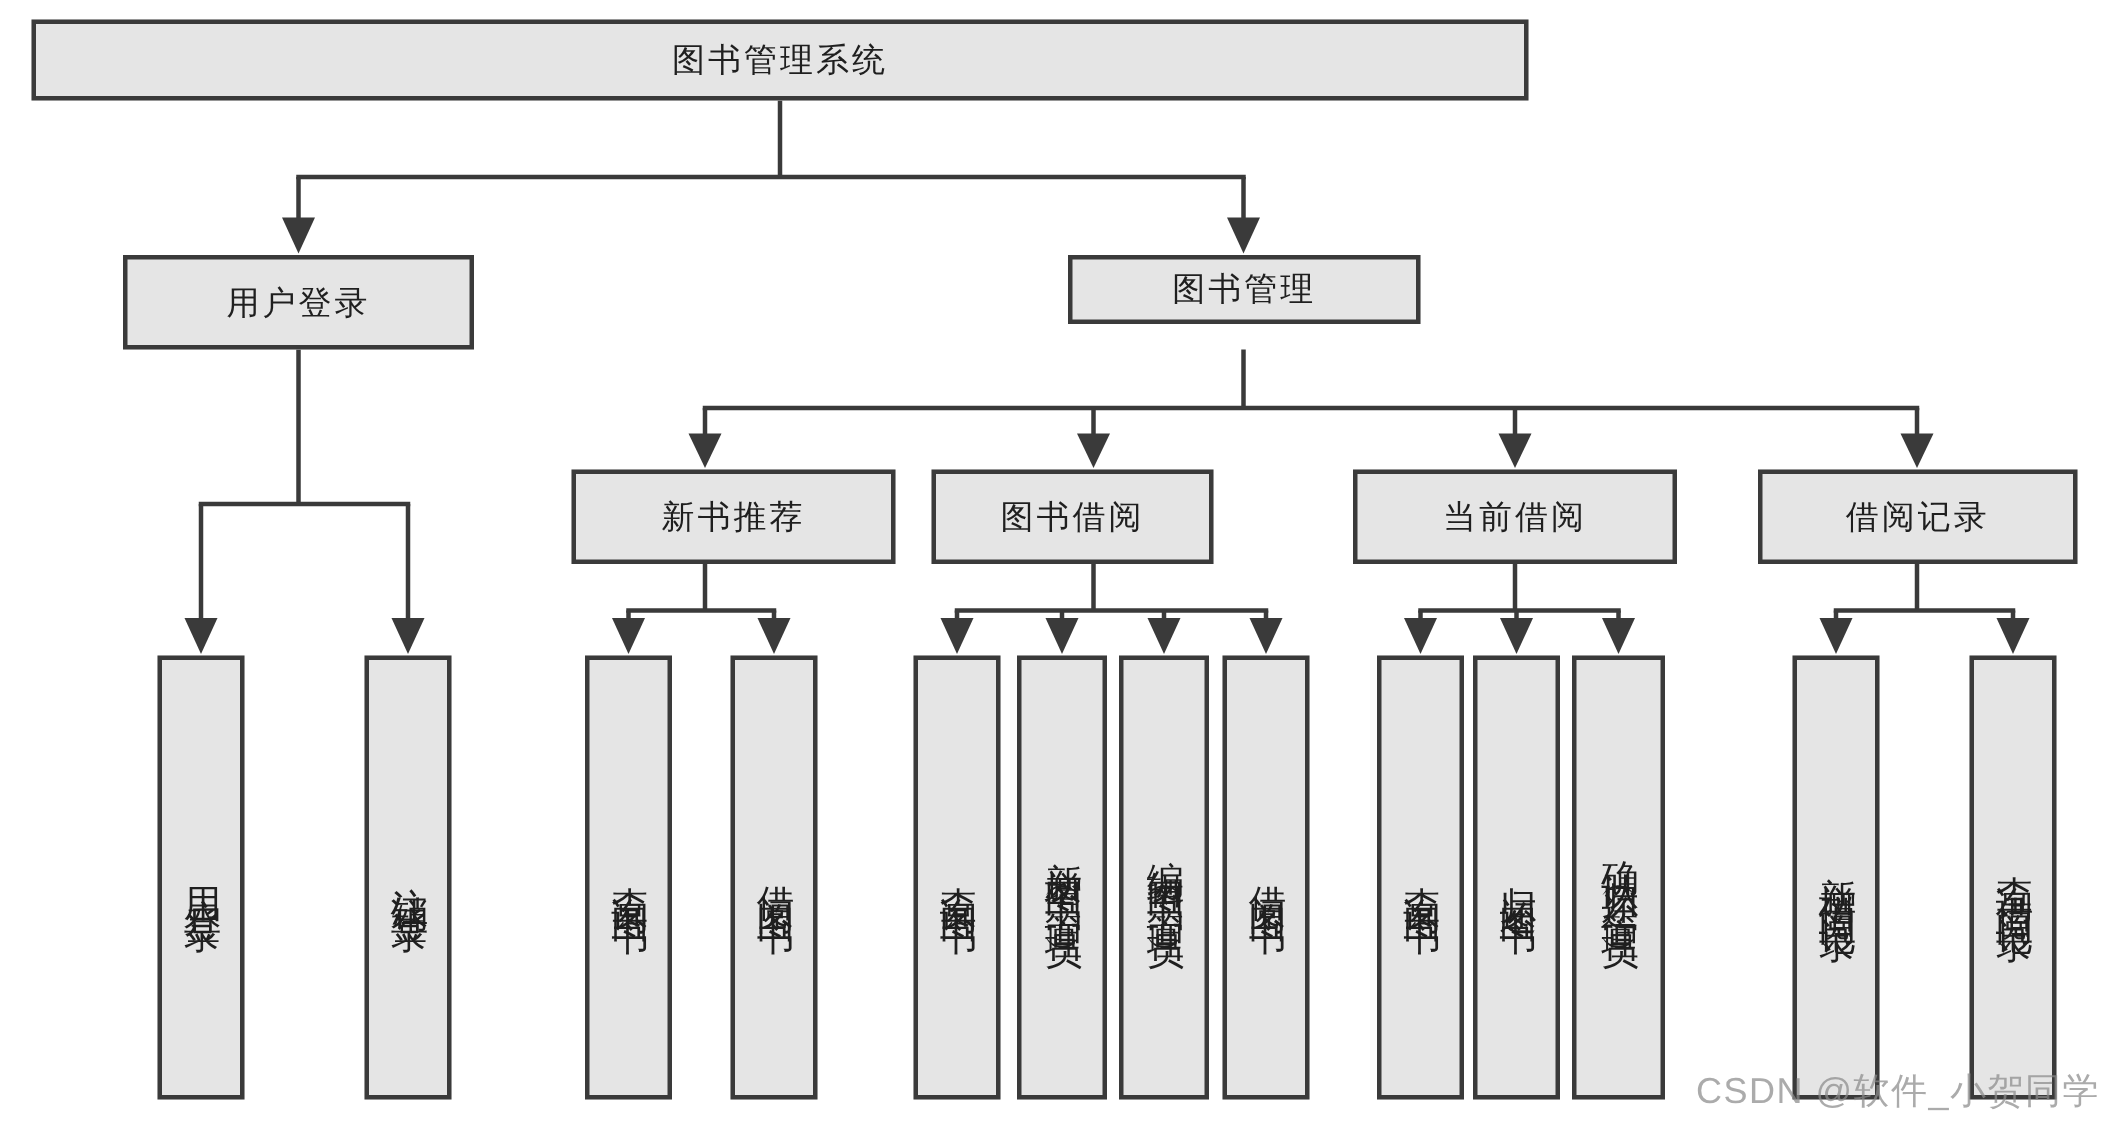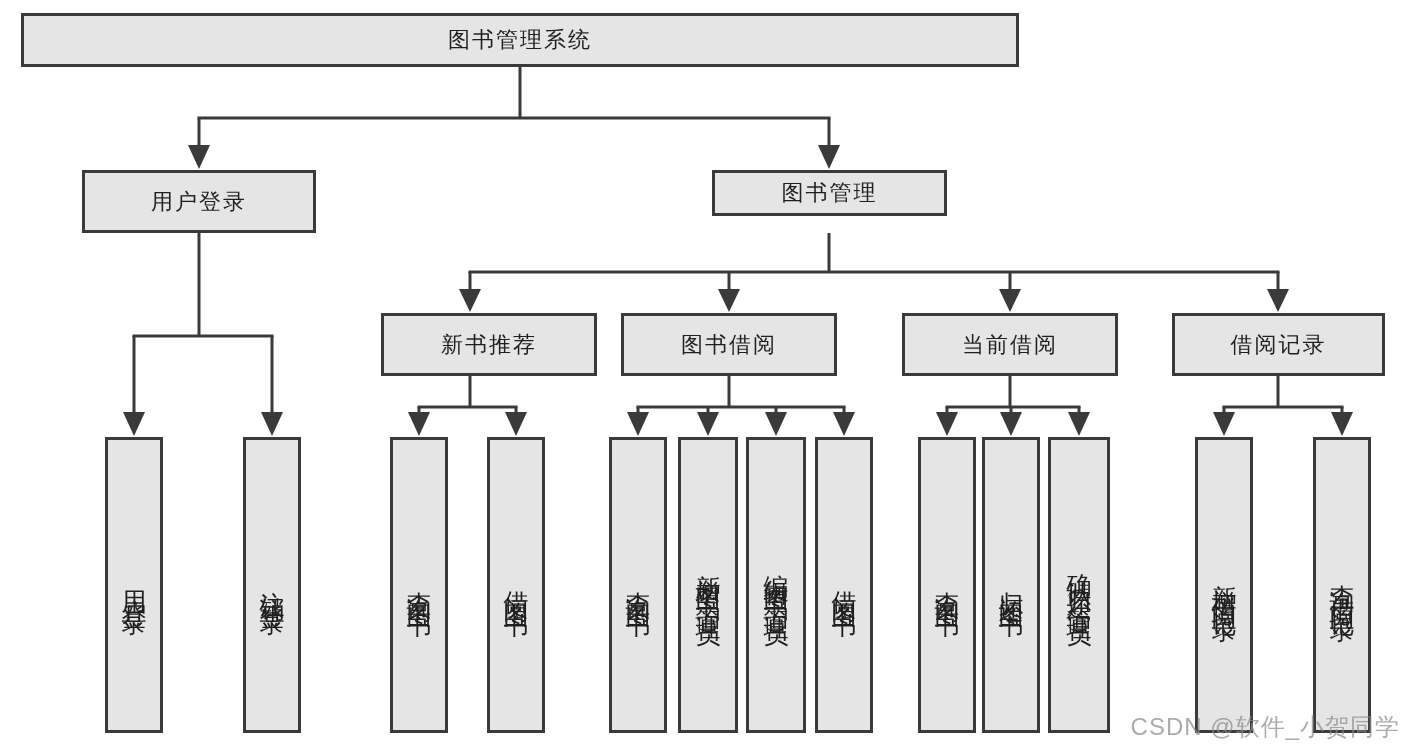--- a/index.html
+++ b/index.html
@@ -115,21 +115,21 @@
   <div class="box hbox" style="left:82px;top:170px;width:234px;height:63px;">
     <span>用户登录</span>
   </div>
   <div class="box hbox" style="left:712px;top:170px;width:235px;height:46px;">
     <span>图书管理</span>
   </div>
 
   <div class="box hbox" style="left:362px;top:313px;width:216px;height:63px;margin-left:19px;">
     <span>新书推荐</span>
   </div>
-  <div class="box hbox" style="left:621px;top:313px;width:216px;height:63px;text-align:center;">
+  <div class="box hbox" style="left:621px;top:313px;width:188px;height:63px;text-align:center;">
     <span>图书借阅</span>
   </div>
   <div class="box hbox" style="left:1172px;top:313px;width:213px;height:63px;">
     <span>借阅记录</span>
   </div>
   <div class="box hbox" style="left:902px;top:313px;width:216px;height:63px;">
     <span>当前借阅</span>
   </div>
 
   <div class="box vbox" style="left:105px;top:437px;width:58px;height:296px;">

